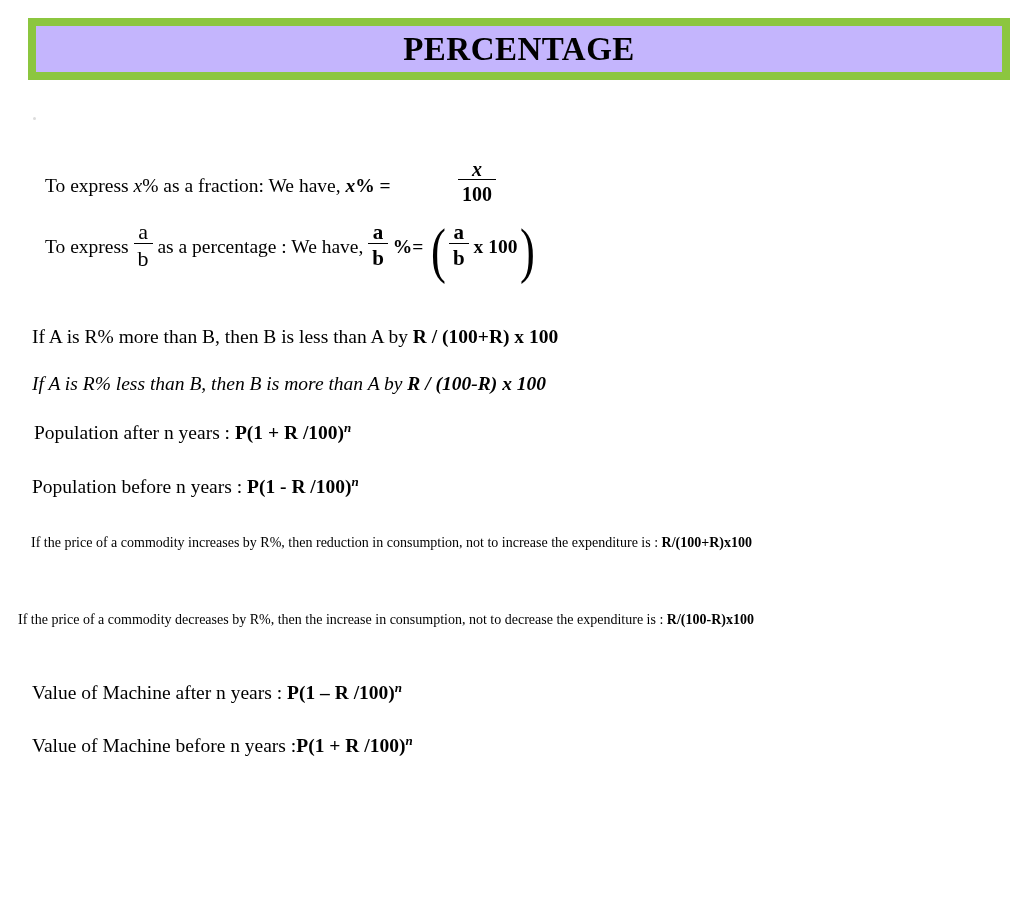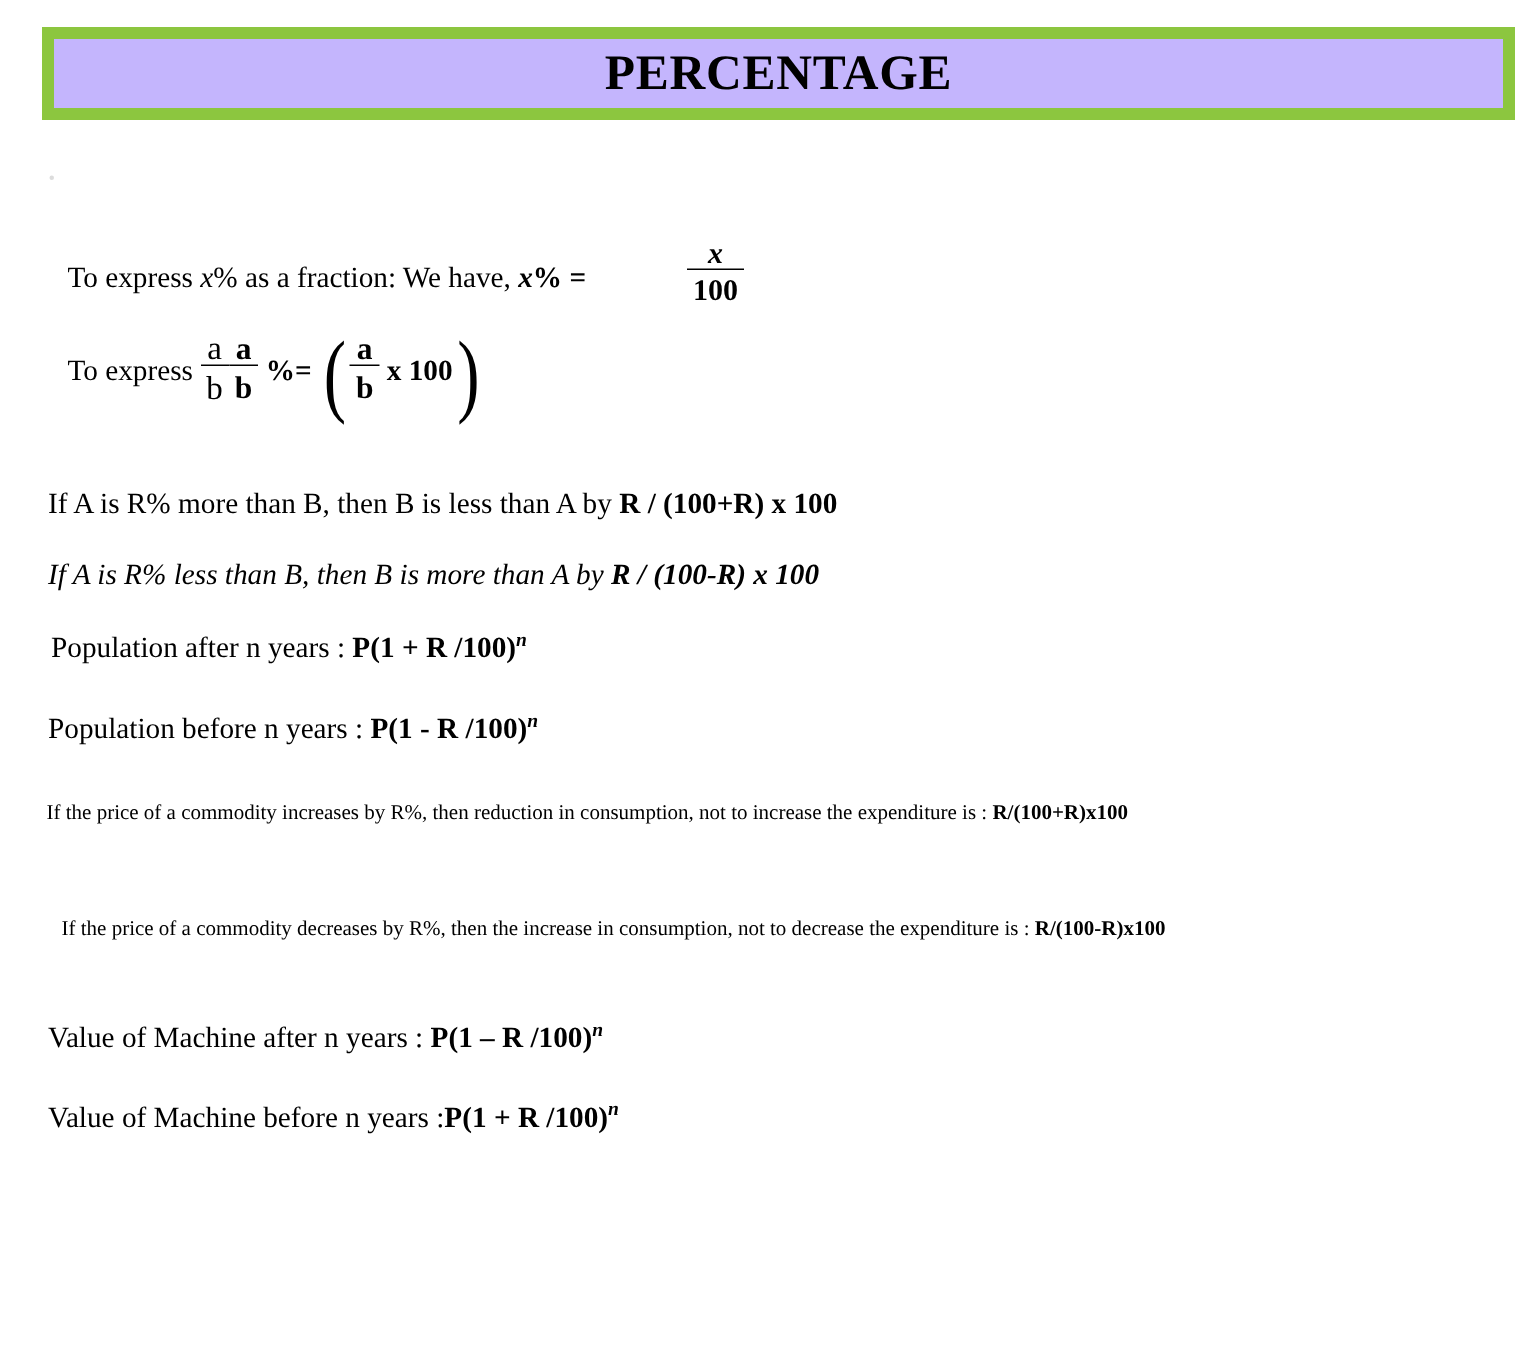--- a/index.html
+++ b/index.html
@@ -114,21 +114,21 @@
 
   .row1 { top: 173px; left: 45px; }
   .row2 { top: 222px; left: 45px; }
   .xfrac-wrap { position: absolute; top: 160px; left: 458px; }
 
   .r1 { top: 324px; left: 32px; }
   .r2 { top: 371px; left: 32px; font-style: italic; }
   .r3 { top: 420px; left: 34px; }
   .r4 { top: 474px; left: 32px; }
   .p1 { top: 524px; left: 31px; width: 962px; }
-  .p2 { top: 601px; left: 41px; width: 890px; }
+  .p2 { top: 601px; left: 18px; width: 890px; }
   .r5 { top: 680px; left: 32px; }
   .r6 { top: 733px; left: 32px; }
 </style>
 </head>
 <body>
 
 <div class="banner">
   <div class="banner-inner">
     <span class="banner-title">PERCENTAGE</span>
   </div>
@@ -144,21 +144,21 @@
   <span class="frac bold-x100">
     <span class="num bi">x</span>
     <span class="den">100</span>
   </span>
 </div>
 
 <div class="line row2">
   <span>To express </span><span class="frac plain">
     <span class="num">a</span>
     <span class="den">b</span>
-  </span><span class="frac bold">
+  </span><span> as a percentage : We have, </span><span class="frac bold">
     <span class="num">a</span>
     <span class="den">b</span>
   </span>&nbsp;<span class="b">%=</span>&nbsp;<span class="bigparen">(</span><span class="frac bold">
     <span class="num">a</span>
     <span class="den">b</span>
   </span>&nbsp;<span class="b">x 100</span><span class="bigparen">)</span>
 </div>
 
 <div class="line r1">
   <span>If A is R% more than B, then B is less than A by </span><span class="b">R / (100+R) x 100</span>

